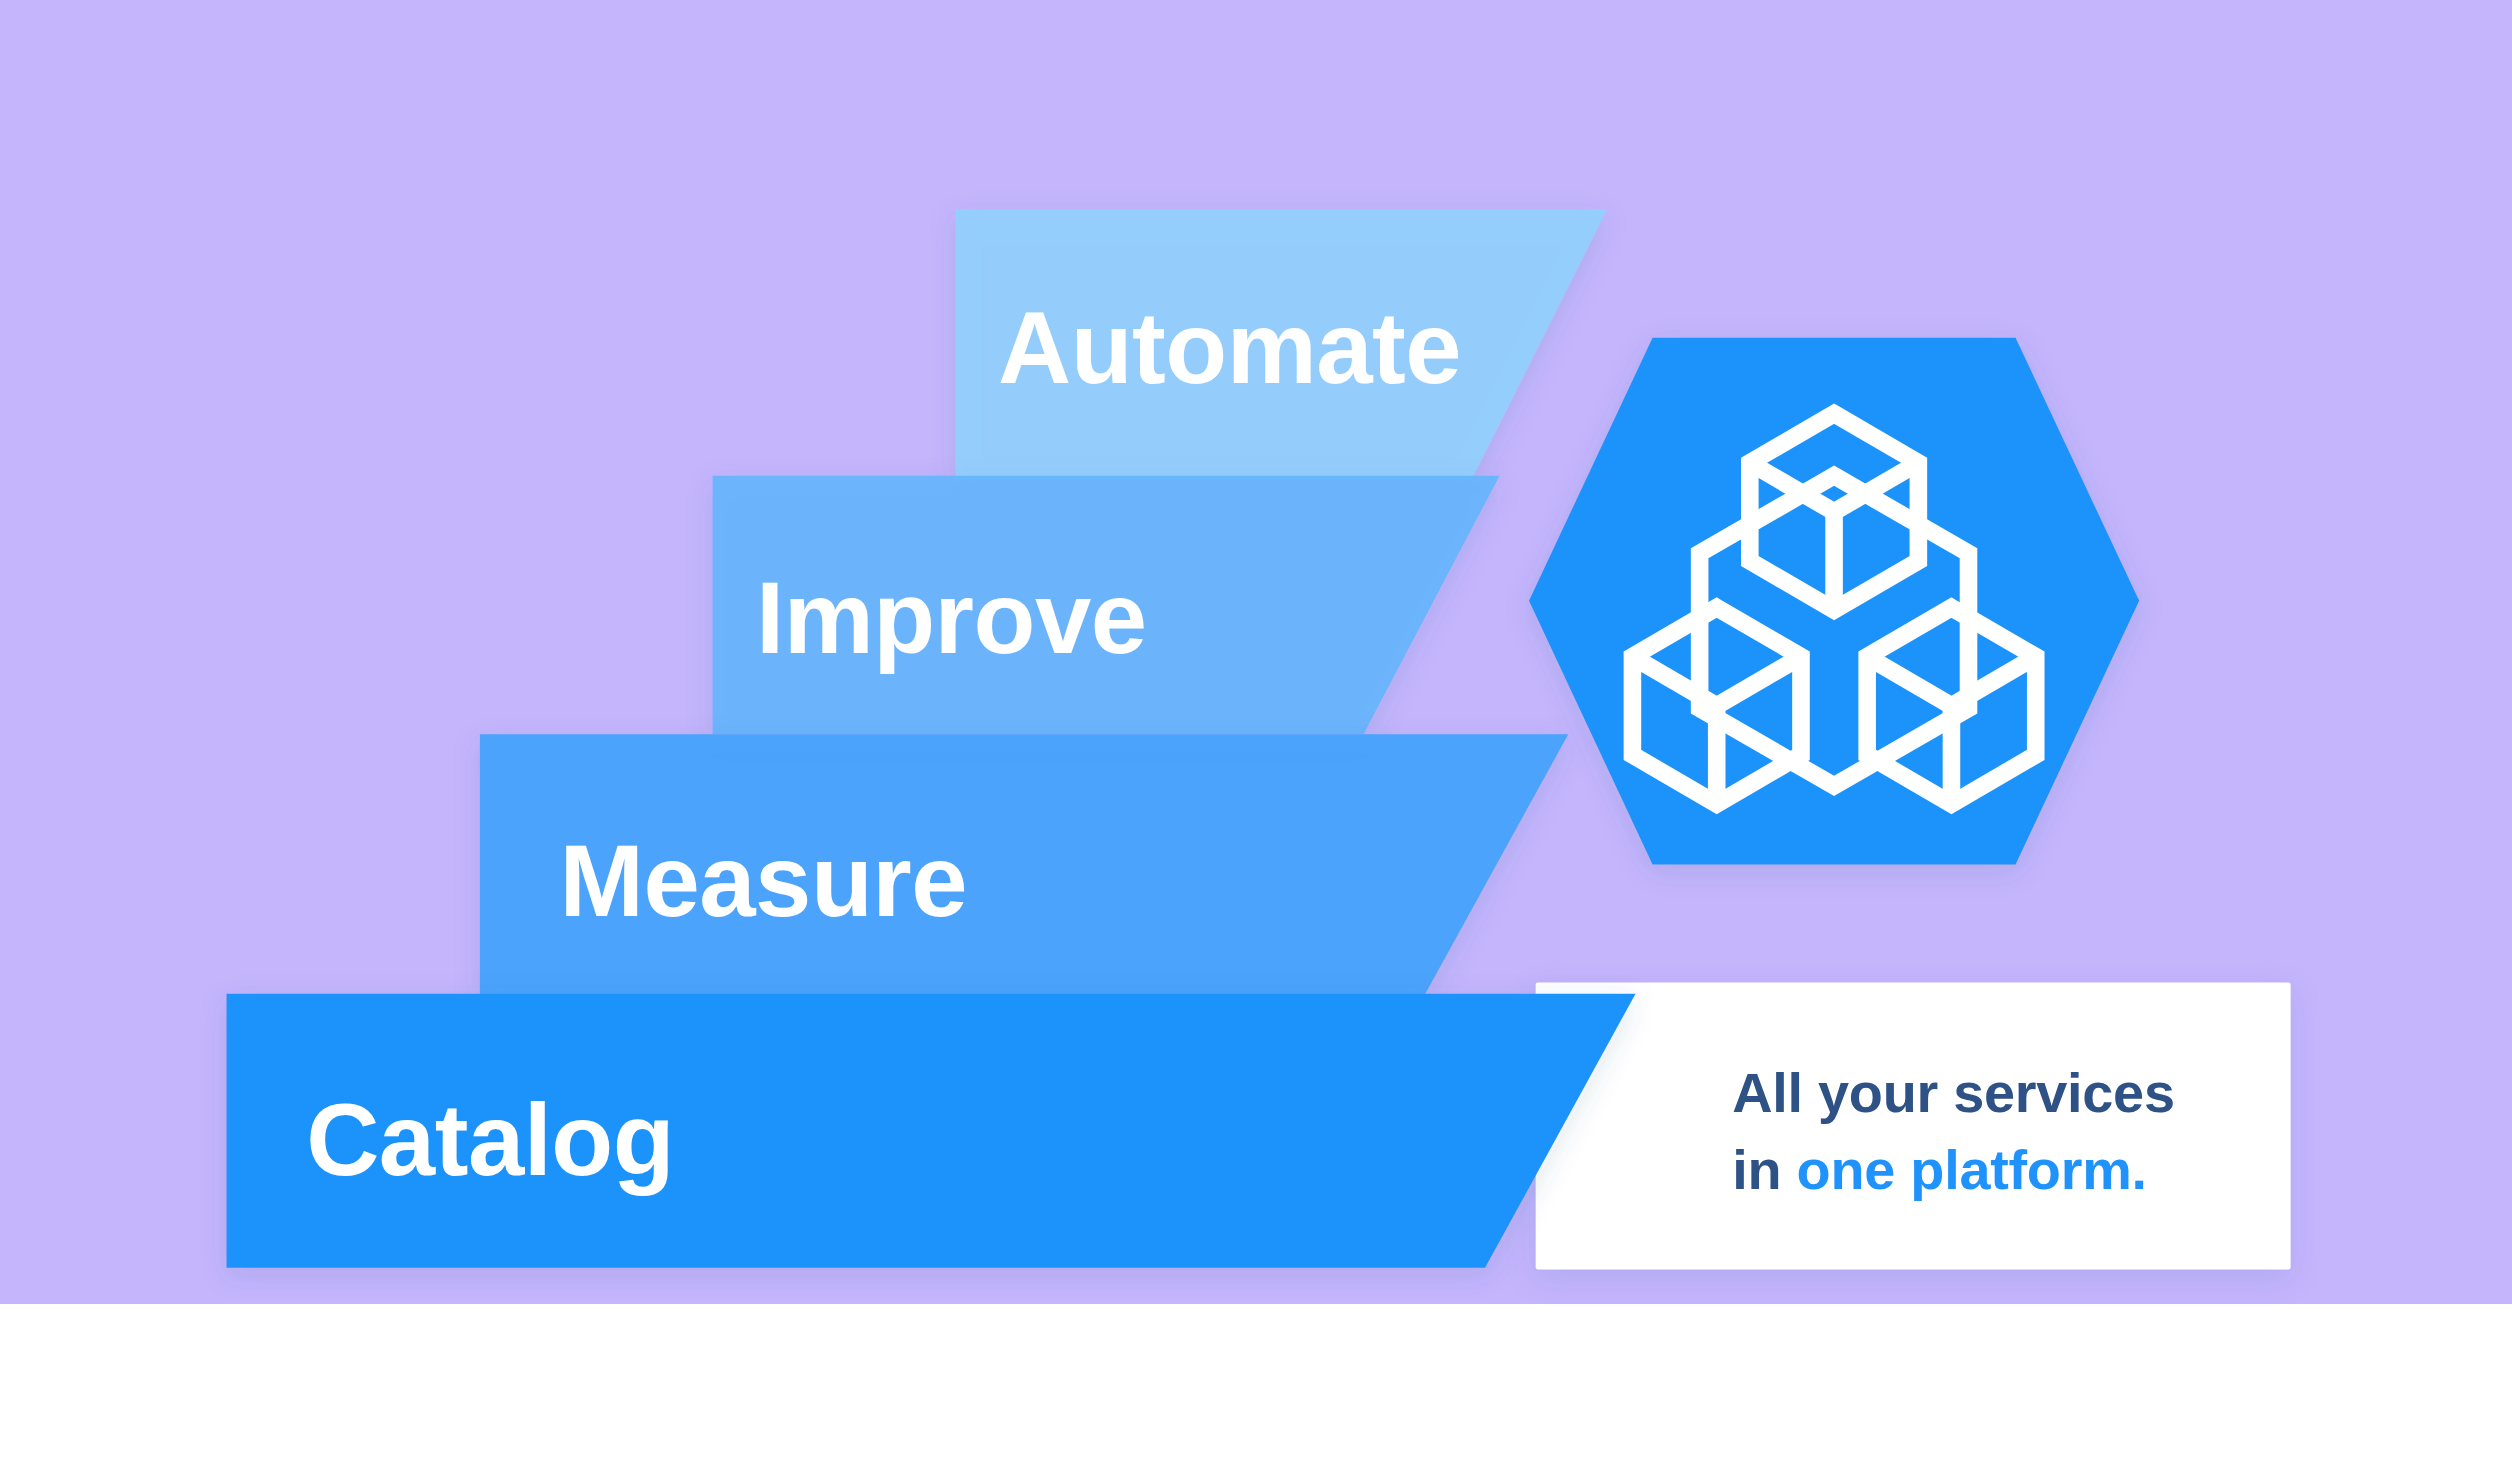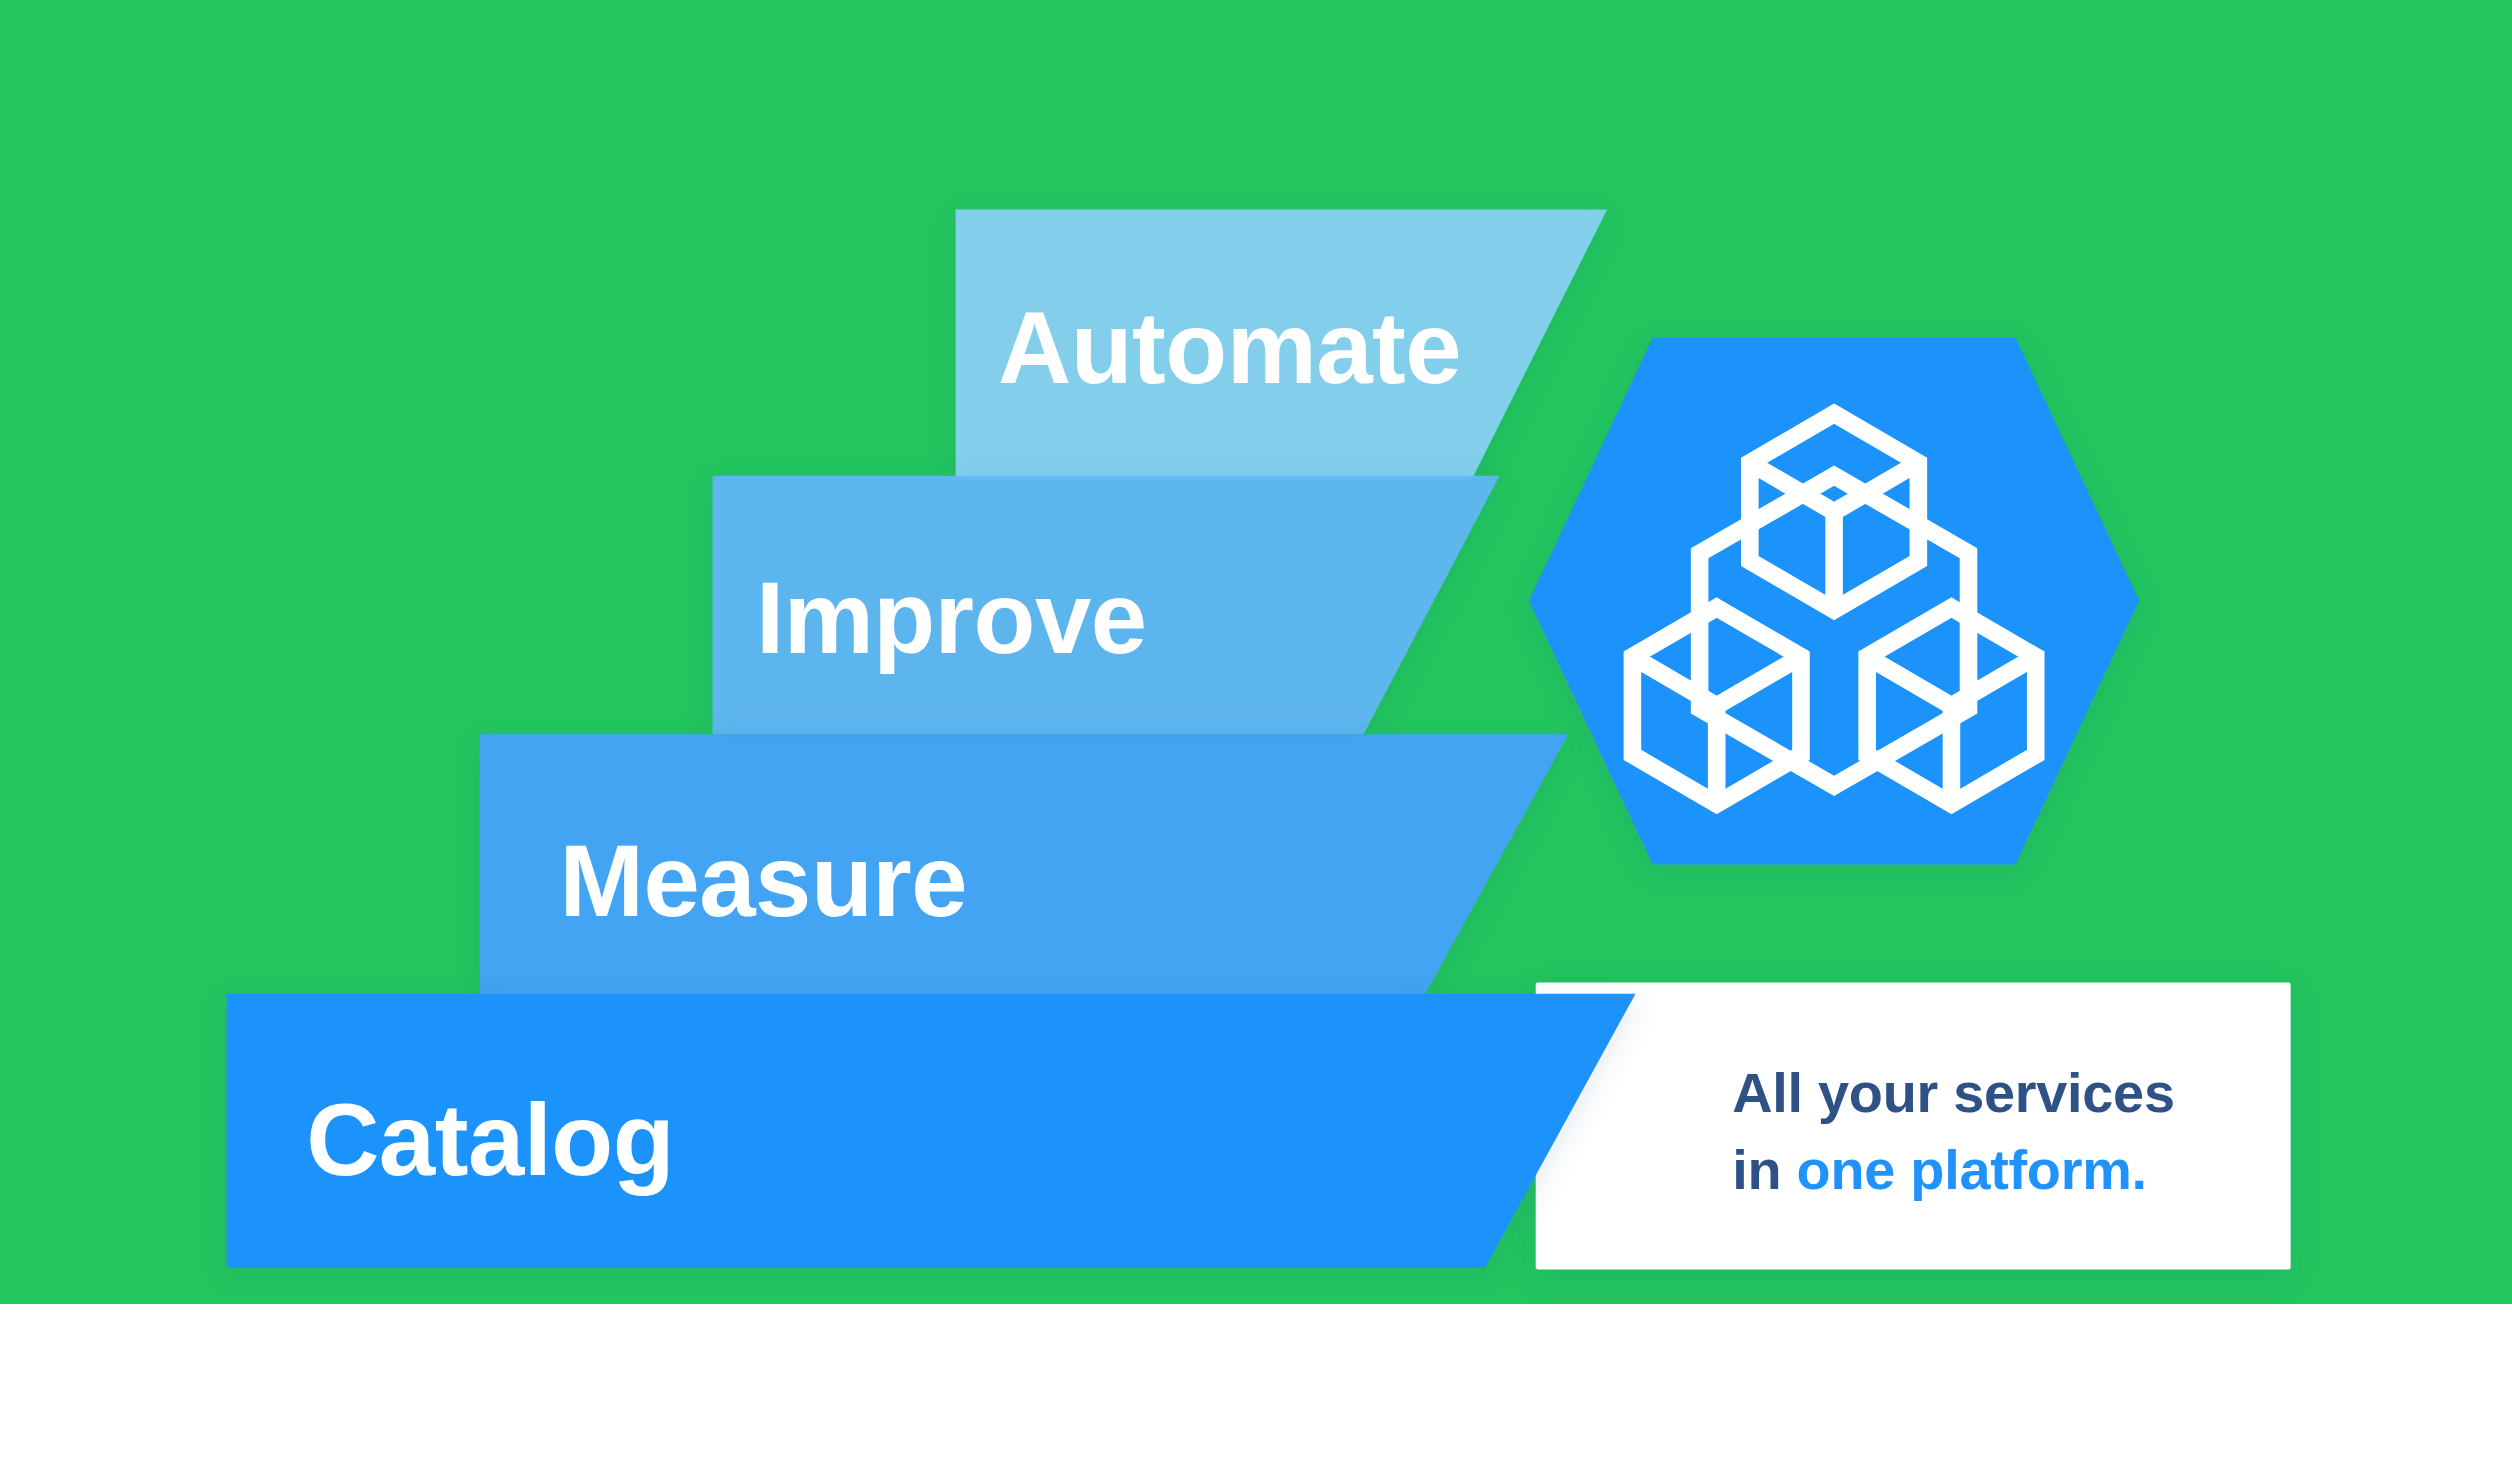--- a/index.html
+++ b/index.html
@@ -11,21 +11,21 @@
   body {
     width: 2512px;
     height: 1470px;
     font-family: "Liberation Sans", sans-serif;
     overflow: hidden;
   }
   #stage {
     position: relative;
     width: 2512px;
     height: 1304px;
-    background: #22c55e;
+    background: #c4b5fd;
   }
   #diagram-svg {
     position: absolute;
     top: 0;
     left: 0;
     width: 2512px;
     height: 1470px;
     display: block;
   }
   .step-label {

